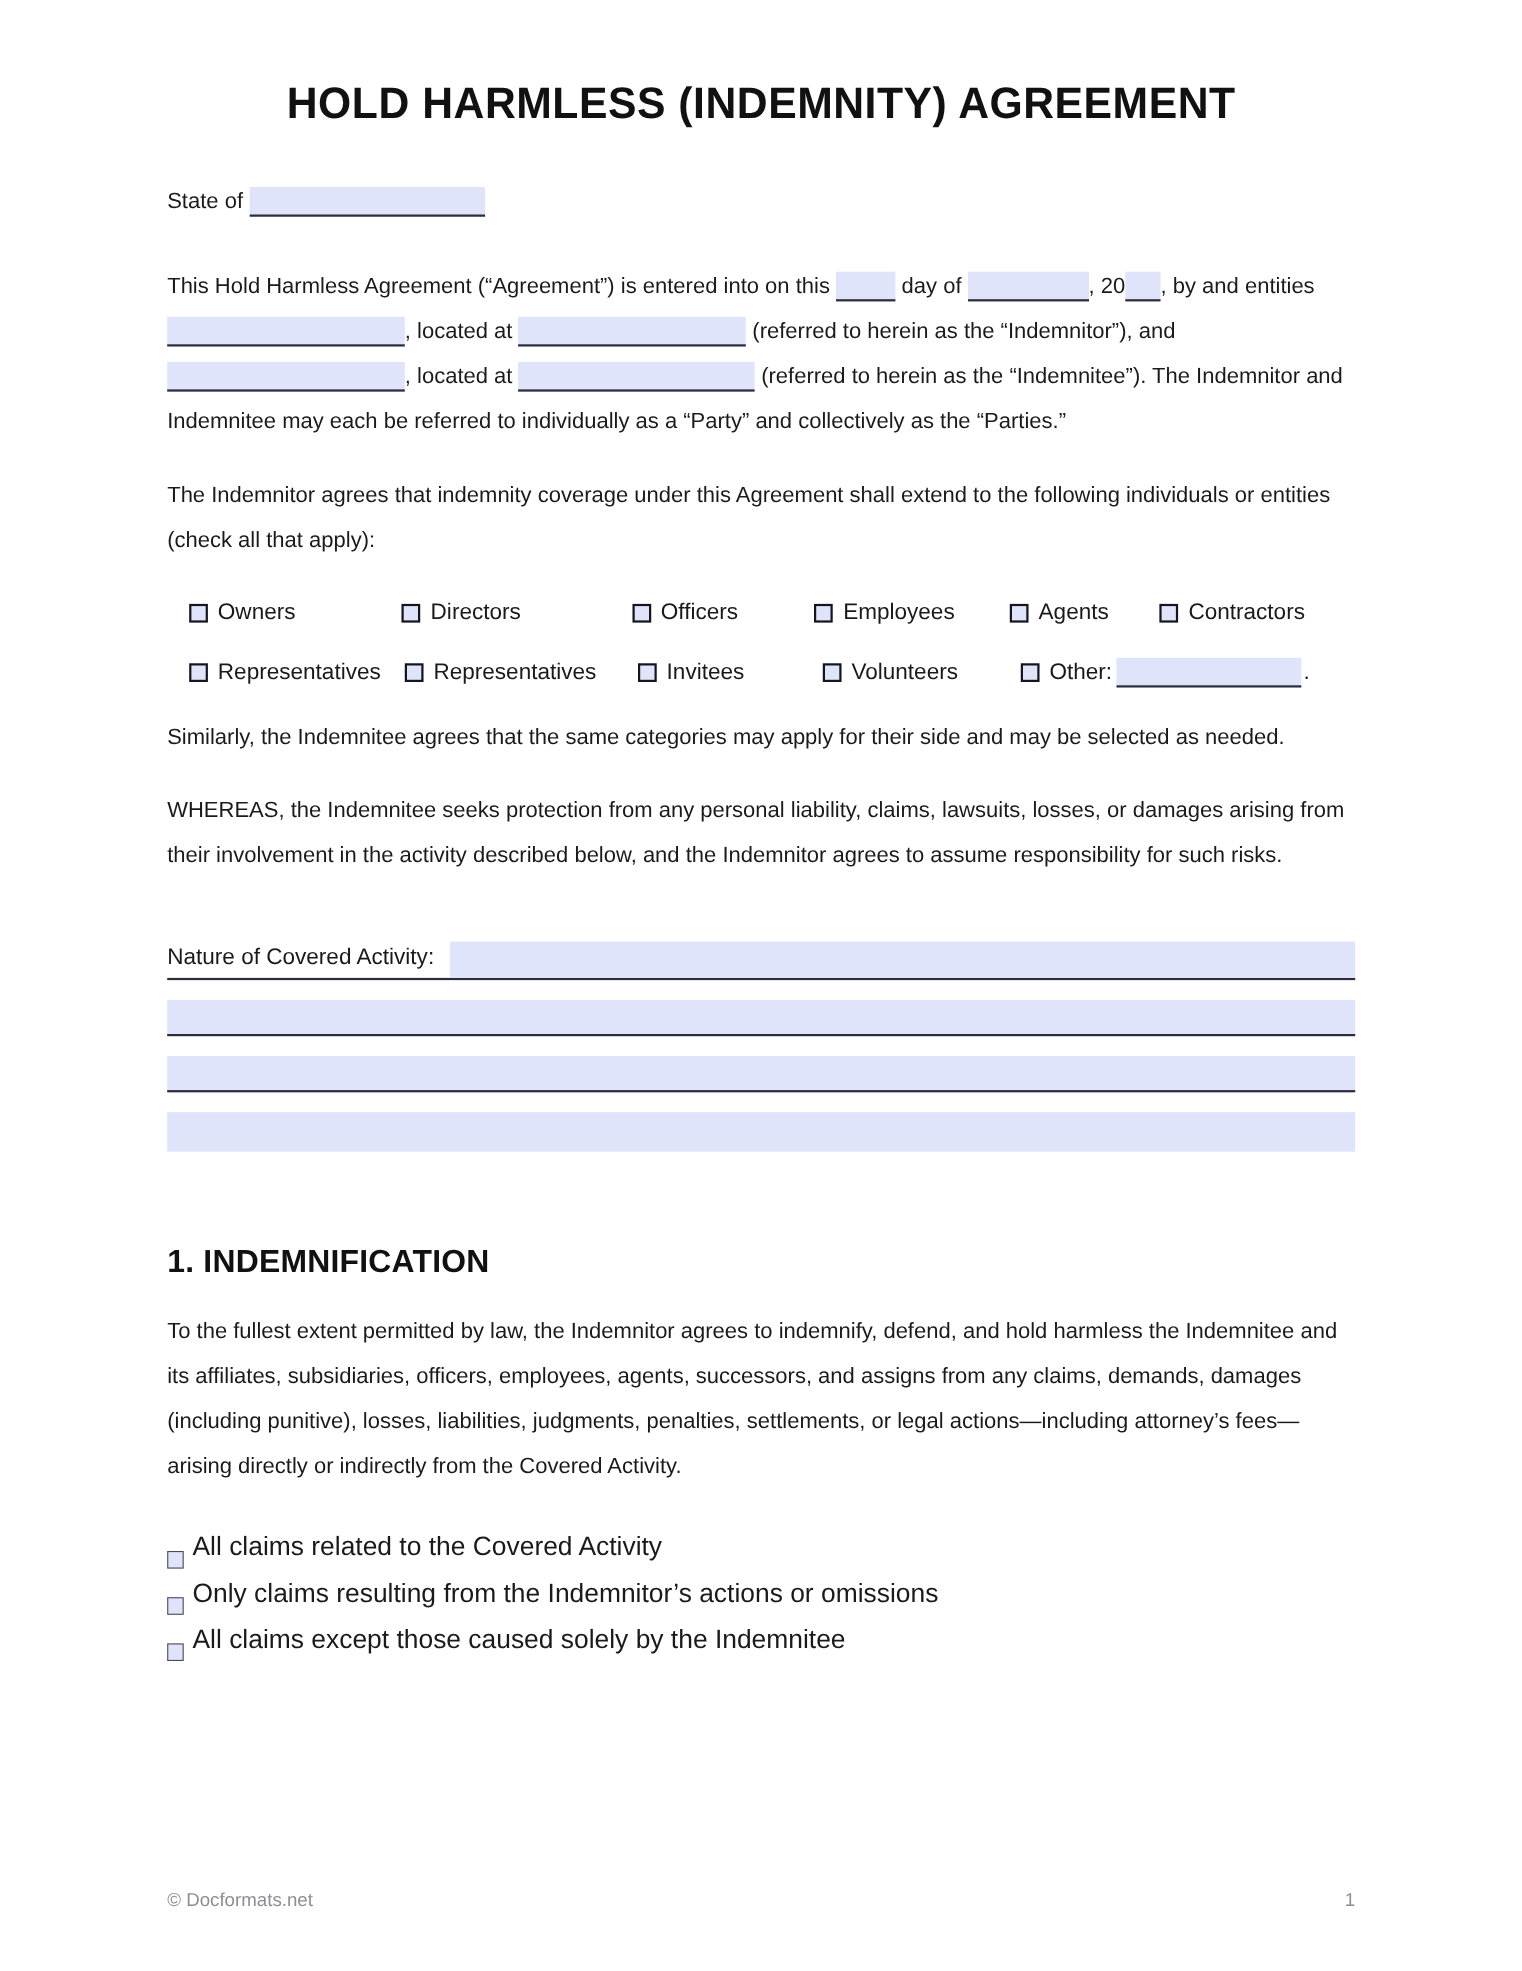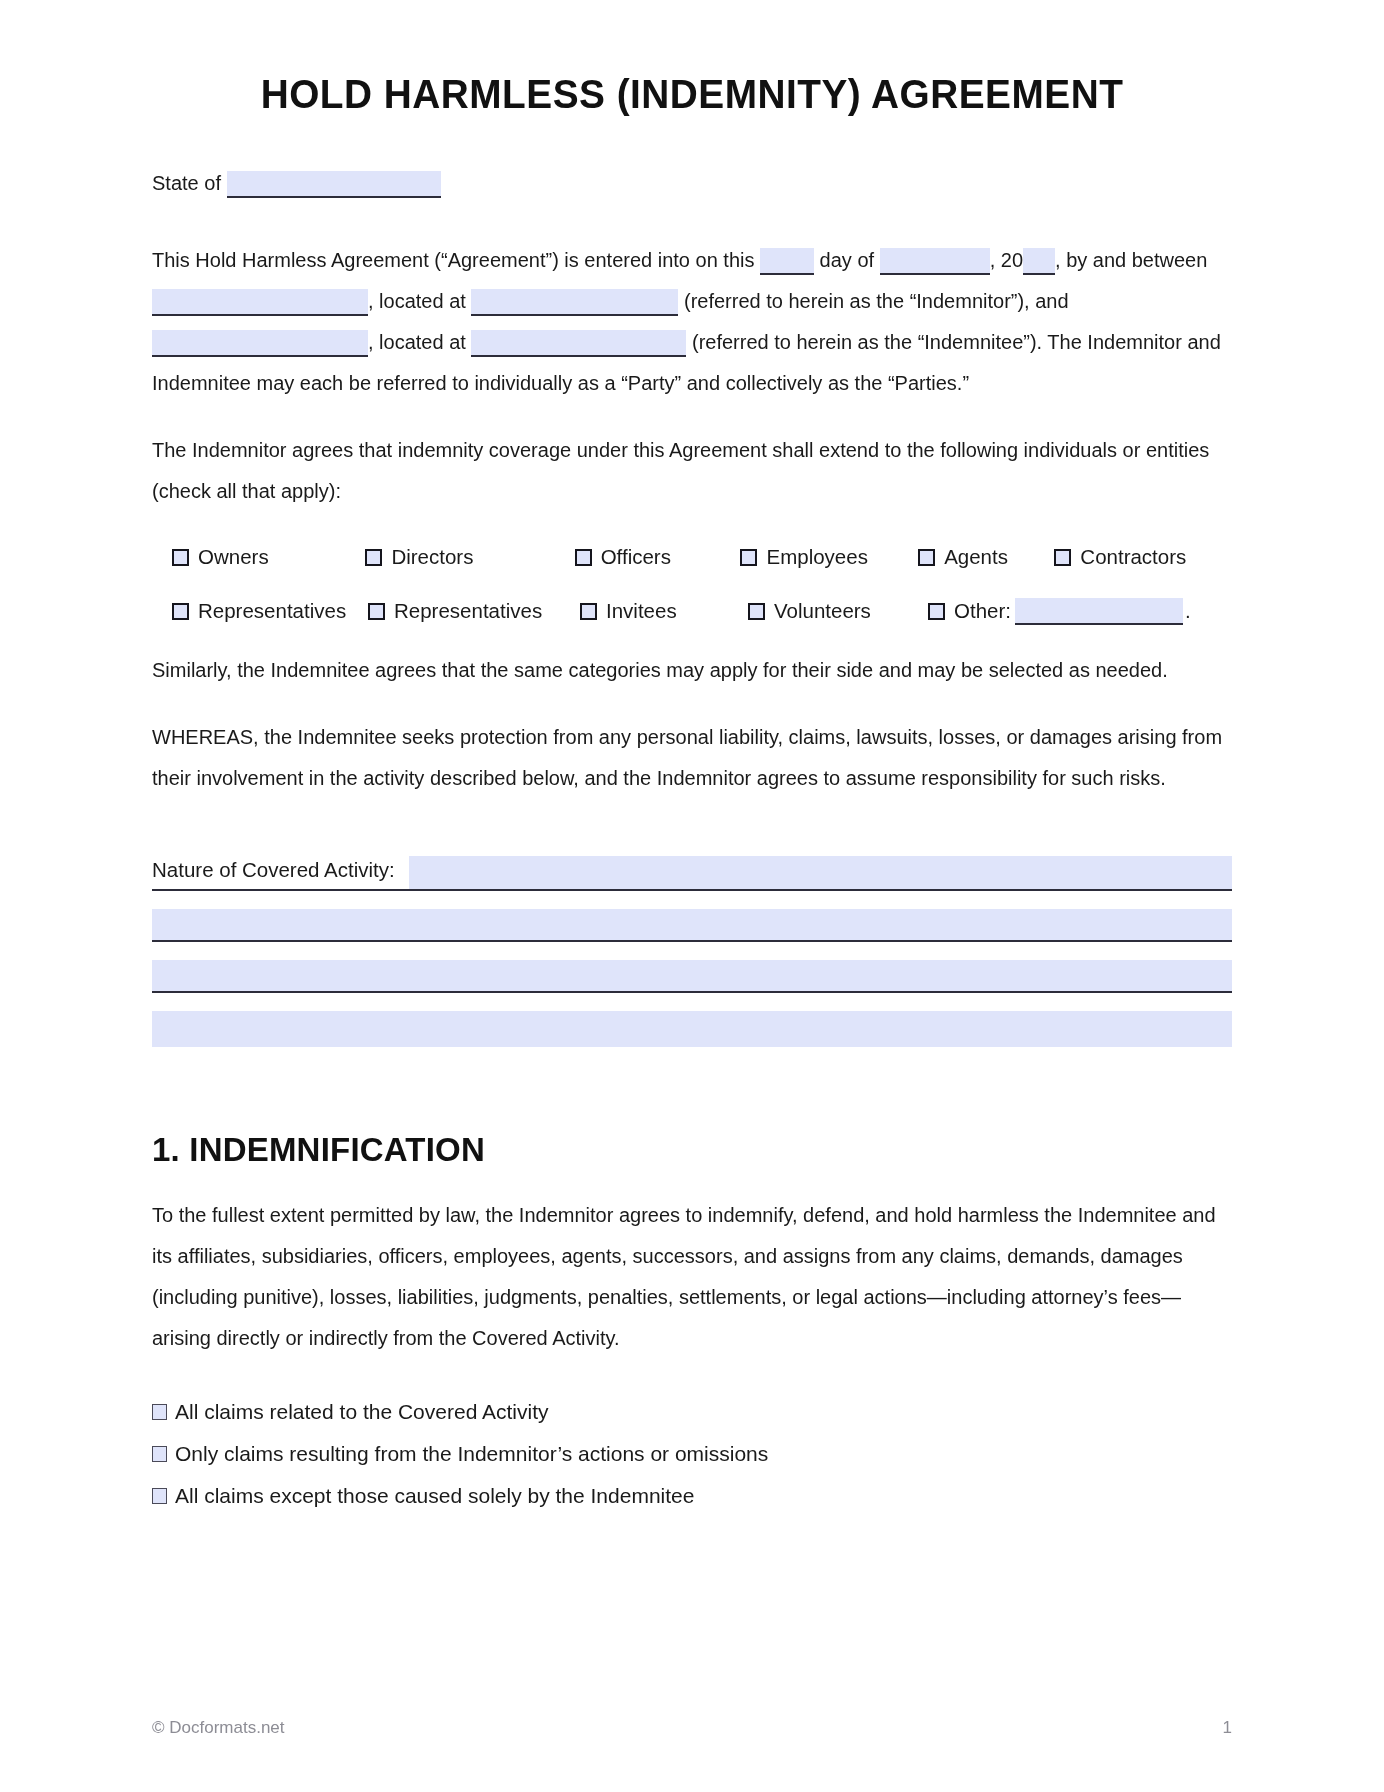--- a/index.html
+++ b/index.html
@@ -145,32 +145,32 @@
   .activity-line {
     background: #dfe4fa;
     height: 33px;
     border-bottom: 2.2px solid #2c2c3a;
     margin-top: 18px;
   }
   .activity-line.last { border-bottom: none; margin-top: 18px; height: 36px; }
 
   
   .section-heading {
-    font-size: 33px;
+    font-size: 29px;
     font-weight: bold;
     letter-spacing: 0.2px;
     color: #111111;
     margin: 84px 0 26px 0;
   }
 
   .option-list { margin-top: 34px; }
   .option-row {
     display: flex;
-    align-items: center;
-    font-size: 21px;
+    align-items: flex-end;
+    font-size: 24px;
     line-height: 38px;
     margin-bottom: 4px;
   }
 
   
   .footer {
     position: absolute;
     left: 0;
     right: 0;
     bottom: 38px;
@@ -194,21 +194,21 @@
 
     <p class="para" style="margin-bottom:36px;">
       <span>State of</span>
       <span class="blank w-state"></span>
     </p>
 
     <p class="para">
       <span>This Hold Harmless Agreement (“Agreement”) is entered into on this</span>
       <span class="blank w-day"></span>
       <span>day of</span>
-      <span class="blank w-month"></span><span>, 20</span><span class="blank w-year"></span><span>, by and between</span>
+      <span class="blank w-month"></span><span>, 20</span><span class="blank w-year"></span><span>, by and entities</span>
       <span class="blank w-party"></span><span>, located at</span>
       <span class="blank w-addr"></span>
       <span>(referred to herein as the “Indemnitor”), and</span>
       <span class="blank w-party2"></span><span>, located at</span>
       <span class="blank w-addr2"></span>
       <span>(referred to herein as the “Indemnitee”). The Indemnitor and Indemnitee may each be referred to individually as a “Party” and collectively as the “Parties.”</span>
     </p>
 
     <p class="para tight">The Indemnitor agrees that indemnity coverage under this Agreement shall extend to the following individuals or entities (check all that apply):</p>
 

